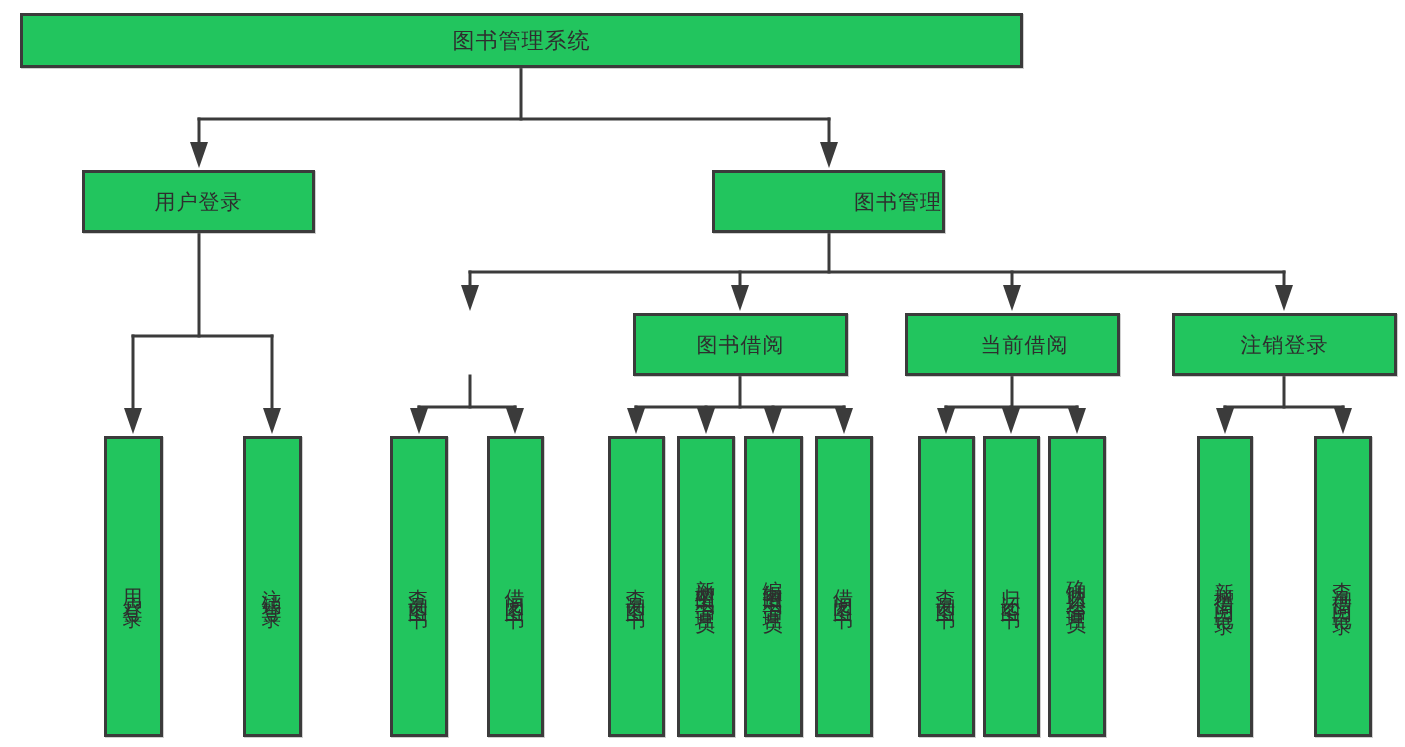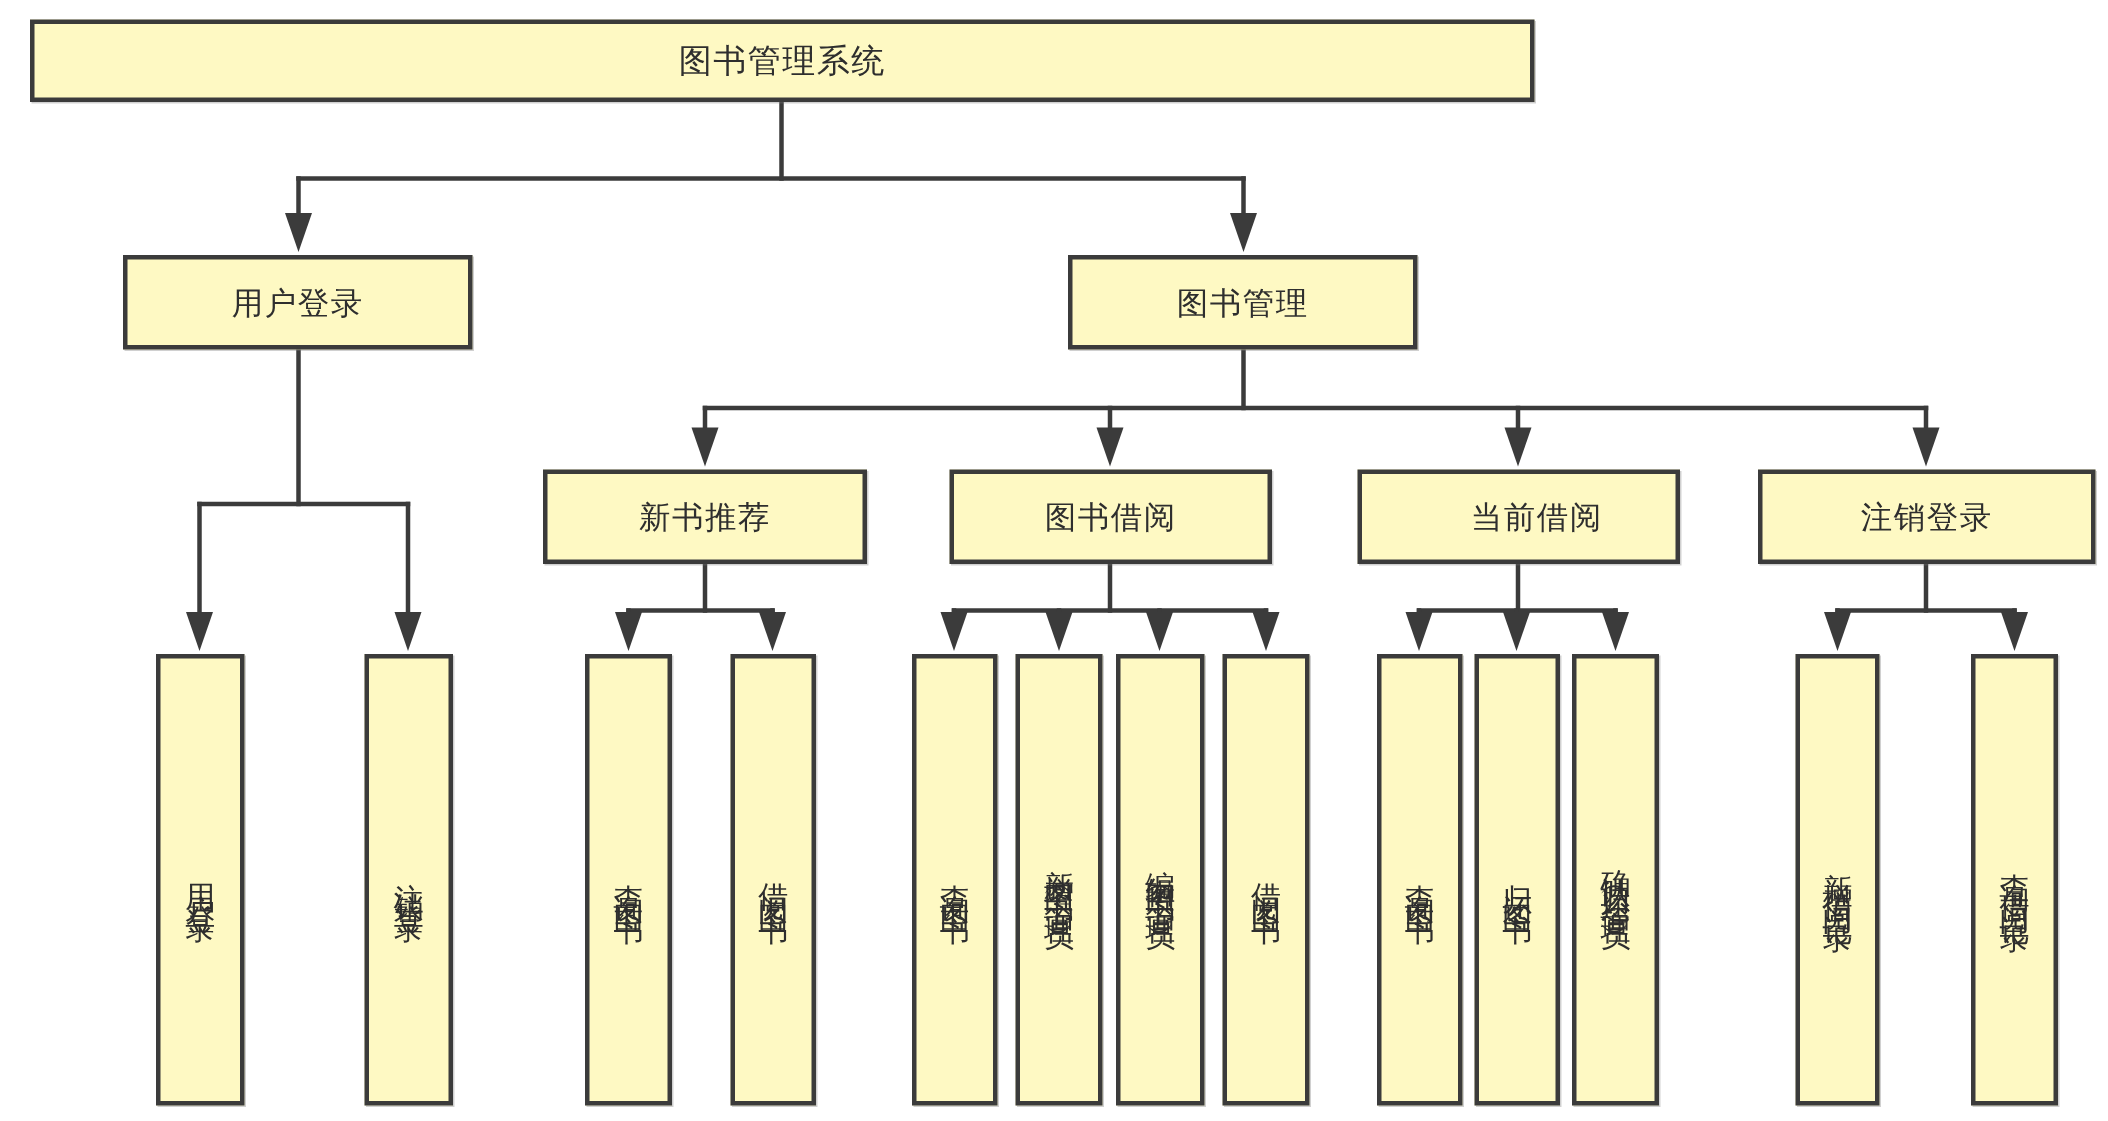--- a/index.html
+++ b/index.html
@@ -18,21 +18,21 @@
     width: 1405px;
     height: 747px;
   }
   svg.wires line { stroke: #3b3b3b; stroke-width: 3; stroke-linecap: square; }
   svg.wires polygon, svg.wires g#ah polygon { fill: #3b3b3b; }
 
   .node {
     position: absolute;
     box-sizing: border-box;
     border: 3px solid #3b3b3b;
-    background: #fef9c3;
+    background: #22c55e;
     display: flex;
     align-items: center;
     justify-content: center;
     font-size: 21px;
     letter-spacing: 1px;
     box-shadow: 1px 1px 0 rgba(120,120,120,0.35);
   }
   .node.h { height: 63px; }
   .node.root { left: 20px; top: 13px; width: 1003px; height: 55px; font-size: 22px; }
 
@@ -133,27 +133,24 @@
     <use href="#ah" transform="translate(1343,434)"></use>
   </svg>
 
   <div class="node root">
     <span>图书管理系统</span>
   </div>
 
   <div class="node h" style="left:82px; top:170px; width:233px;">
     <span>用户登录</span>
   </div>
-  <div class="node h" style="left:712px; top:170px; width:233px;">
+  <div class="node h" style="left:712px; top:170px; width:233px;justify-content:flex-end;">
     <span>图书管理</span>
   </div>
 
-  <div class="node h" style="left:362px; top:313px; width:216px;">
-    <span>新书推荐</span>
-  </div>
   <div class="node h" style="left:633px; top:313px; width:215px;">
     <span>图书借阅</span>
   </div>
   <div class="node h" style="left:905px; top:313px; width:215px;padding-left:24px;">
     <span>当前借阅</span>
   </div>
   <div class="node h" style="left:1172px; top:313px; width:225px;">
     <span>注销登录</span>
   </div>
 

